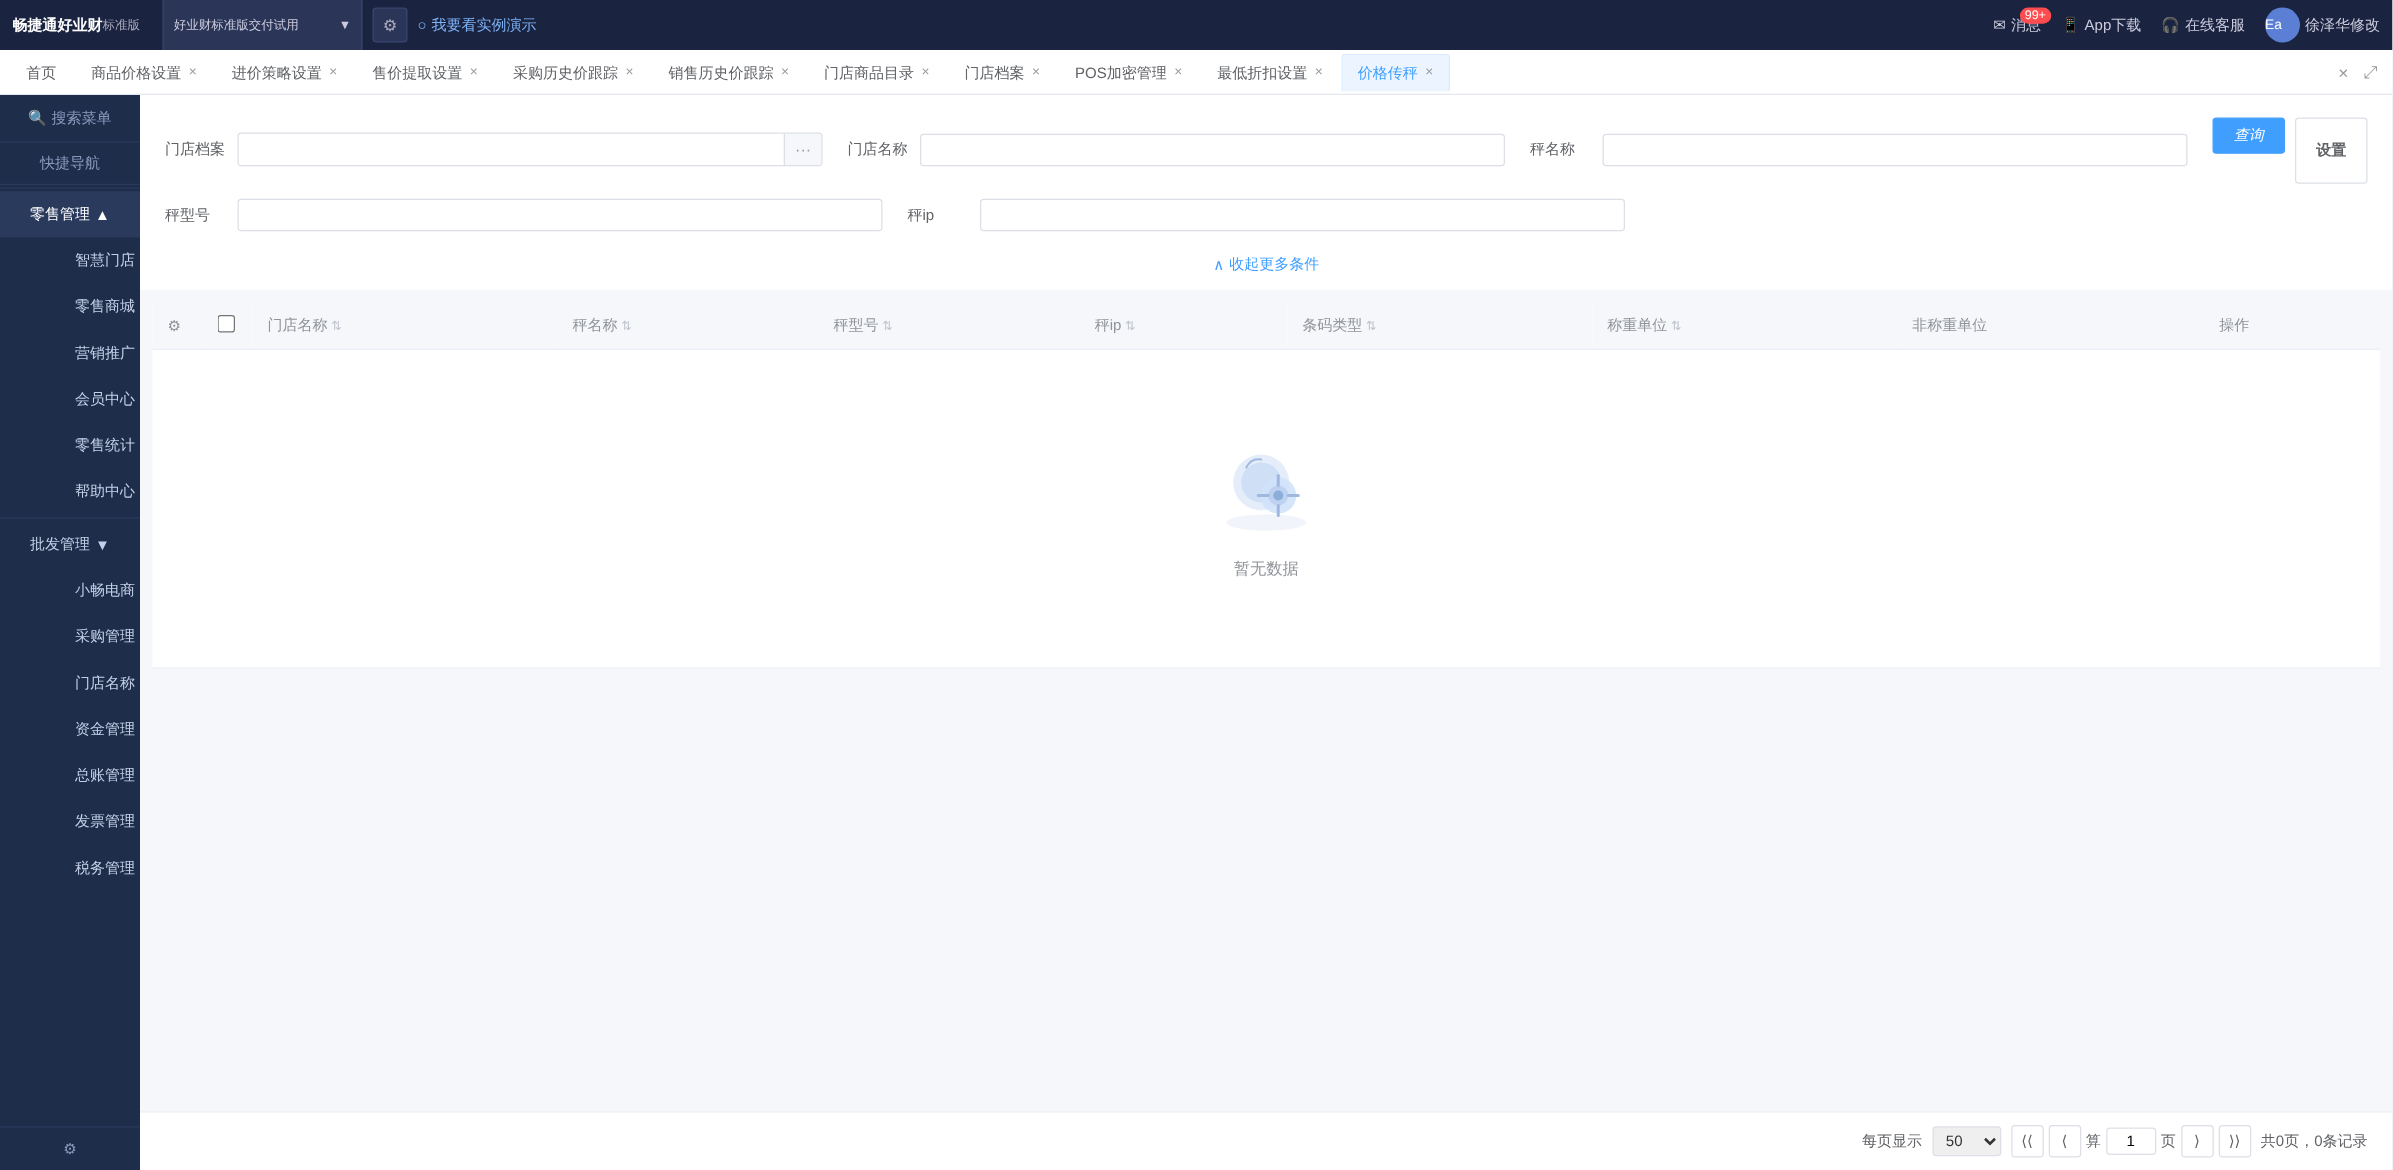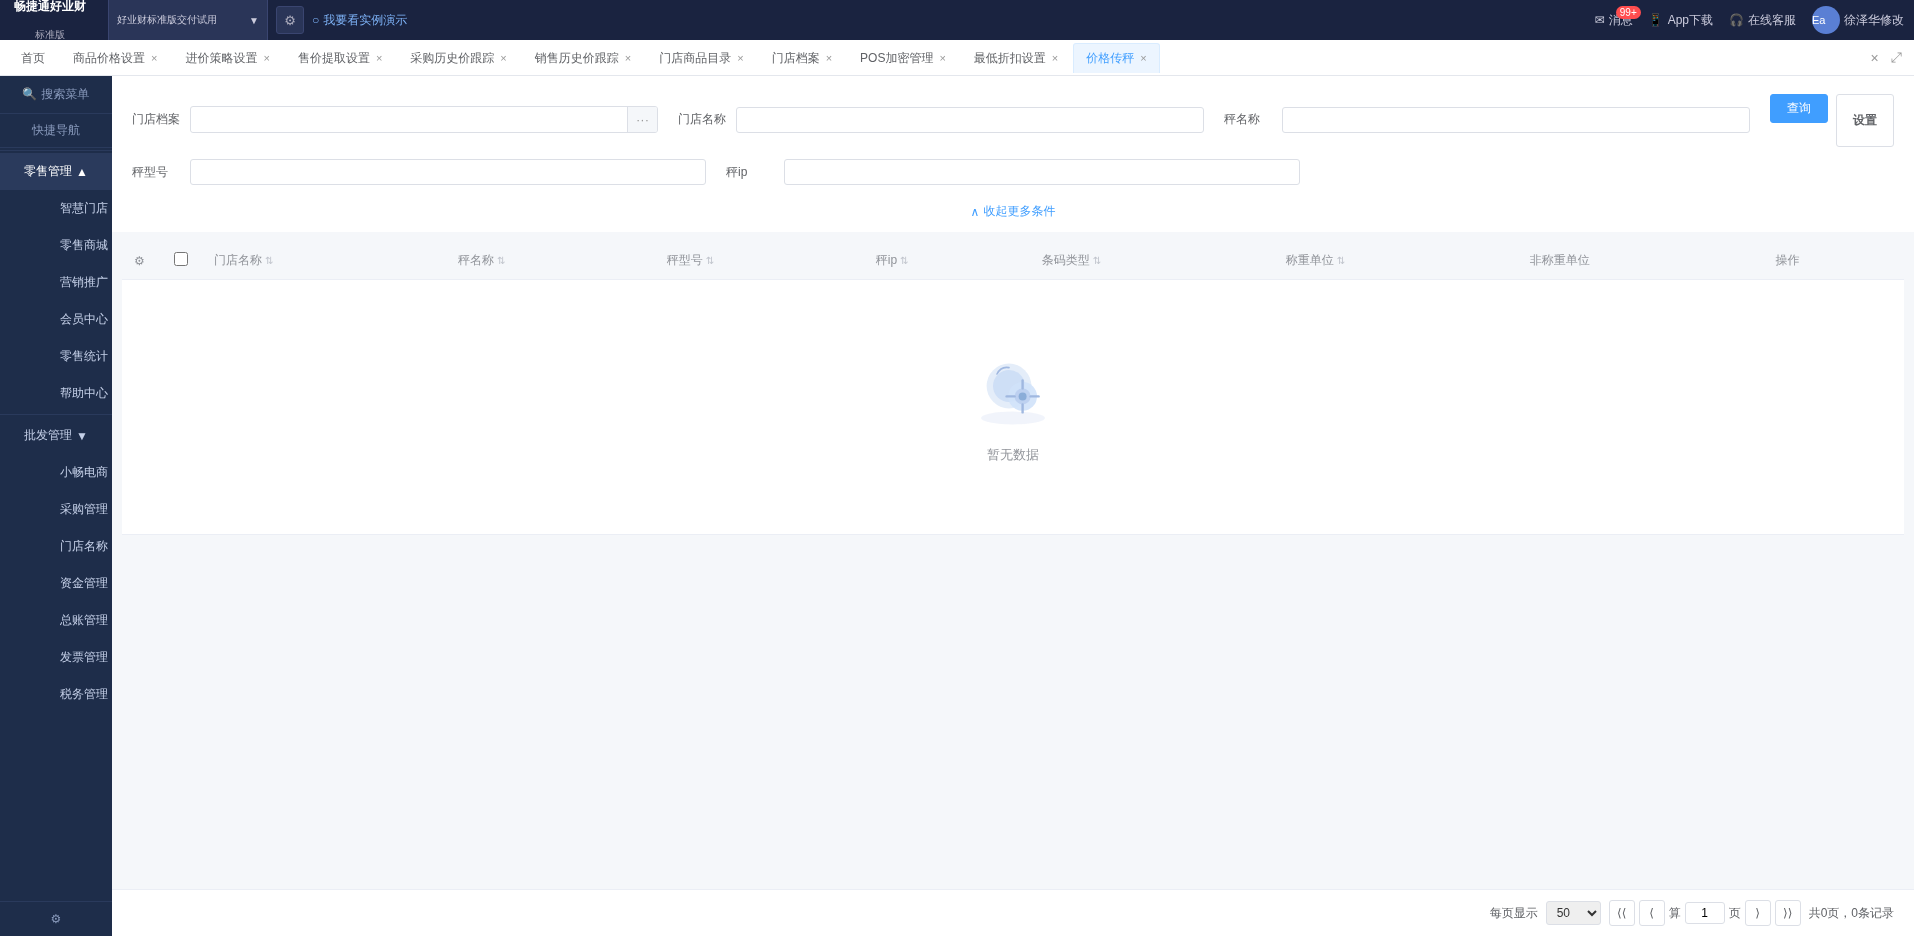--- a/index.html
+++ b/index.html
@@ -1,20 +1,20 @@
 <!DOCTYPE html>
 <html><head>
   <meta charset="utf-8">
   <style>
     * { box-sizing: border-box; margin: 0; padding: 0; }
     body { font-family: 'Microsoft YaHei', Arial, sans-serif; font-size: 13px; color: #333; background: #f0f2f5; display: flex; flex-direction: column; height: 936px; overflow: hidden; }
 
     
     .top-bar { height: 40px; background: #1a2340; display: flex; align-items: center; padding: 0 10px; gap: 8px; flex-shrink: 0; }
-    .logo-area { display: flex; flex-direction: column; align-items: center; margin-right: 10px; min-width: 80px; gap: 15px; }
+    .logo-area { display: flex; align-items: flex-end; margin-right: 10px; min-width: 80px; }
     .logo-title { color: #fff; font-size: 12px; font-weight: bold; line-height: 1.2; }
     .logo-subtitle { color: #aab; font-size: 10px; line-height: 1.2; }
     .version-selector { background: #2a3558; border: 1px solid #3a4570; color: #ccd; padding: 21px 8px; border-radius: 3px; display: flex; align-items: center; gap: 4px; cursor: pointer; font-size: 10px; min-width: 160px; justify-content: space-between; }
     .settings-btn { background: #2a3558; border: 1px solid #3a4570; color: #aab; width: 28px; height: 28px; border-radius: 3px; display: flex; align-items: center; justify-content: center; cursor: pointer; }
     .demo-link { color: #7eb3f7; font-size: 12px; display: flex; align-items: center; gap: 4px; cursor: pointer; }
     .top-right { margin-left: auto; display: flex; align-items: center; gap: 16px; }
     .top-right-item { display: flex; align-items: center; gap: 4px; color: #ccd; font-size: 12px; cursor: pointer; position: relative; }
     .badge { background: #ff4d4f; color: #fff; border-radius: 10px; font-size: 10px; padding: 1px 4px; position: absolute; top: -6px; right: -8px; }
     .user-avatar { width: 28px; height: 28px; border-radius: 50%; background: #5a7fd4; color: #fff; display: flex; align-items: center; justify-content: flex-start; font-size: 11px; }
 
@@ -259,21 +259,21 @@
         </div>
         <div class="filter-field">
           <label class="filter-label">门店名称</label>
           <input type="text" class="filter-input" style="">
         </div>
         <div class="filter-field">
           <label class="filter-label">秤名称</label>
           <input type="text" class="filter-input" style="">
         </div>
         <div style="display:flex;align-items:flex-start;gap:8px;padding-top:2px;">
-          <button class="btn btn-primary" style="padding:5px 16px;">
+          <button class="btn btn-primary" style="padding:5px 16px;font-style:italic;">
             <span>查询</span>
           </button>
           <button class="btn btn-default" style="padding:17px 16px;font-weight:bold;">
             <span>设置</span>
           </button>
         </div>
       </div>
       <div class="filter-row">
         <div class="filter-field">
           <label class="filter-label">秤型号</label>

